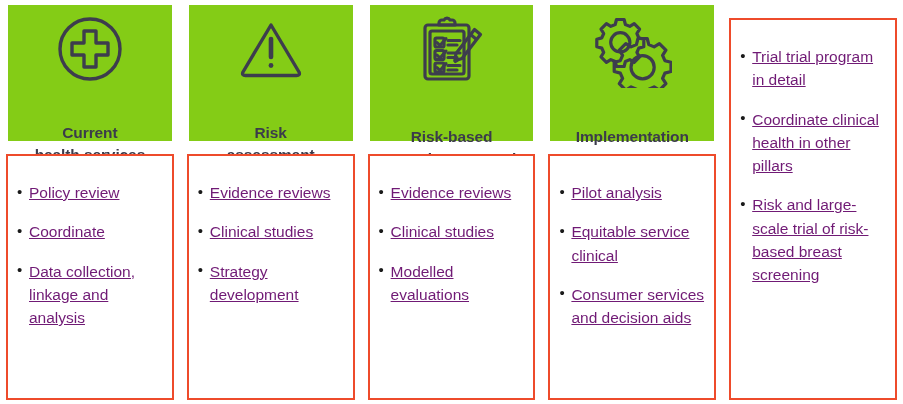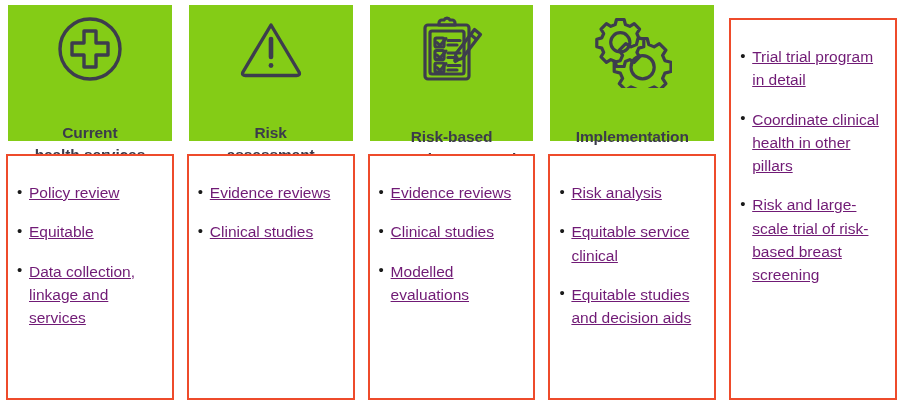--- a/index.html
+++ b/index.html
@@ -114,42 +114,43 @@
           <circle cx="35" cy="35" r="30"></circle>
           <path d="M29 17 h12 v12 h12 v12 h-12 v12 h-12 v-12 h-12 v-12 h12 z" stroke-linejoin="round"></path>
         </svg>
       </div>
       <div class="pillar-title">Current
 health services</div>
     </div>
     <div class="pillar-body">
       <ul class="bullets">
         <li>Policy review</li>
-        <li>Equitable</li>
-        <li>Data collection, linkage and services</li>
+        <li>Coordinate</li>
+        <li>Data collection, linkage and analysis</li>
       </ul>
     </div>
   </div>
 
   <div class="pillar">
     <div class="pillar-head">
       <div class="pillar-icon">
         <svg width="70" height="70" viewBox="0 0 70 70" fill="none" stroke="#3d3d4d" stroke-width="3.4">
           <path d="M35 11 L63 58 Q64.5 61.5 60.5 61.5 H9.5 Q5.5 61.5 7 58 Z" stroke-linejoin="round"></path>
           <path d="M35 25 v18" stroke-linecap="round" stroke-width="4.6"></path>
           <circle cx="35" cy="51.5" r="2.4" fill="#3d3d4d" stroke="none"></circle>
         </svg>
       </div>
       <div class="pillar-title">Risk
 assessment</div>
     </div>
     <div class="pillar-body">
       <ul class="bullets">
         <li>Evidence reviews</li>
         <li>Clinical studies</li>
+        <li>Strategy development</li>
       </ul>
     </div>
   </div>
 
   <div class="pillar">
     <div class="pillar-head">
       <div class="pillar-icon">
         <svg width="74" height="74" viewBox="0 0 74 74" fill="none" stroke="#3d3d4d" stroke-width="3.2">
           <rect x="11" y="11" width="44" height="54" rx="3"></rect>
           <rect x="16" y="17" width="34" height="43" rx="2"></rect>
@@ -187,23 +188,23 @@
           <path d="M24.5 5.5 h7.6 l1.3 5.0 l4.4 1.9 l4.4 -2.7 l5.4 5.4 l-2.7 4.4 l1.9 4.4 l5.0 1.3 v7.6 l-5.0 1.3 l-1.9 4.4 l2.7 4.4 l-5.4 5.4 l-4.4 -2.7 l-4.4 1.9 l-1.3 5.0 h-7.6 l-1.3 -5.0 l-4.4 -1.9 l-4.4 2.7 l-5.4 -5.4 l2.7 -4.4 l-1.9 -4.4 l-5.0 -1.3 v-7.6 l5.0 -1.3 l1.9 -4.4 l-2.7 -4.4 l5.4 -5.4 l4.4 2.7 l4.4 -1.9 z"></path>
           <circle cx="28.3" cy="28.3" r="9.6"></circle>
           <path d="M46.0 24.5 h9.2 l1.6 6.1 l5.3 2.3 l5.3 -3.3 l6.5 6.5 l-3.3 5.3 l2.3 5.3 l6.1 1.6 v9.2 l-6.1 1.6 l-2.3 5.3 l3.3 5.3 l-6.5 6.5 l-5.3 -3.3 l-5.3 2.3 l-1.6 6.1 h-9.2 l-1.6 -6.1 l-5.3 -2.3 l-5.3 3.3 l-6.5 -6.5 l3.3 -5.3 l-2.3 -5.3 l-6.1 -1.6 v-9.2 l6.1 -1.6 l2.3 -5.3 l-3.3 -5.3 l6.5 -6.5 l5.3 3.3 l5.3 -2.3 z"></path>
           <circle cx="50.6" cy="53.2" r="11.6"></circle>
         </svg>
       </div>
       <div class="pillar-title">Implementation</div>
     </div>
     <div class="pillar-body">
       <ul class="bullets">
-        <li>Risk analysis</li>
+        <li>Pilot analysis</li>
         <li>Equitable service clinical</li>
-        <li>Equitable studies and decision aids</li>
+        <li>Consumer services and decision aids</li>
       </ul>
     </div>
   </div>
 
   <div class="pillar">
     <div class="pillar-body">
       <ul class="bullets">
         <li>Trial trial program in detail</li>
         <li>Coordinate clinical health in other pillars</li>
         <li>Risk and large-scale trial of risk-based breast screening</li>

